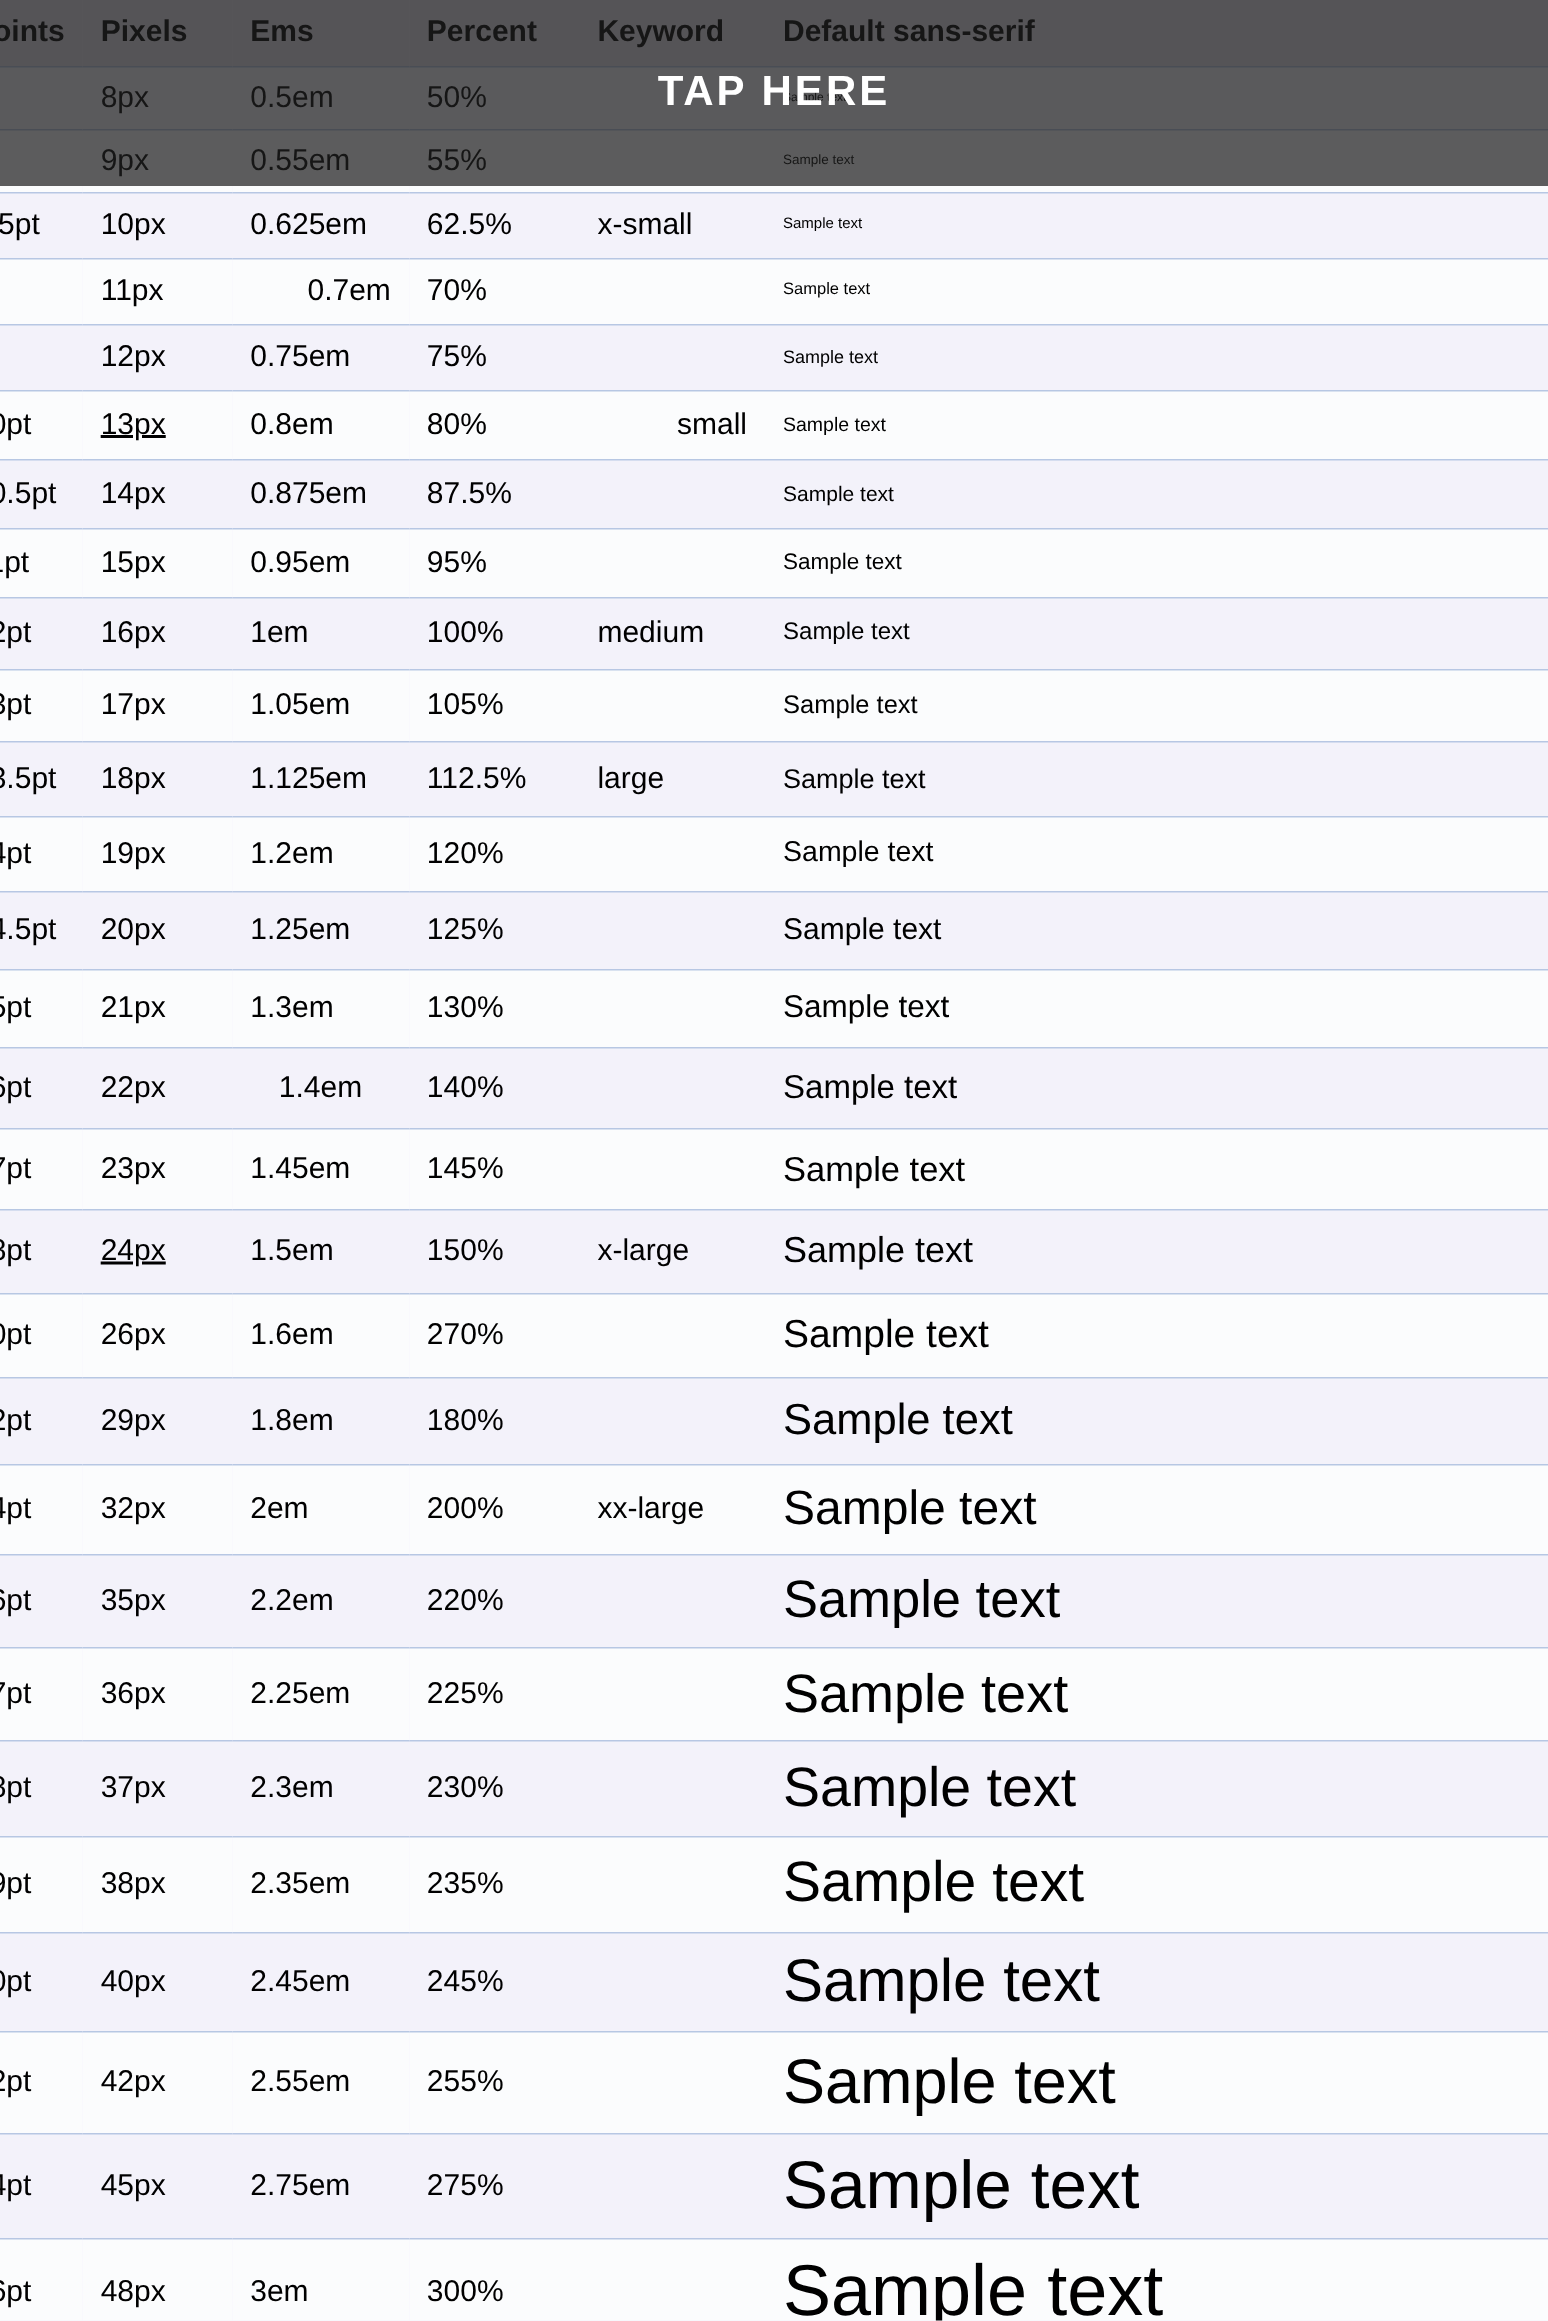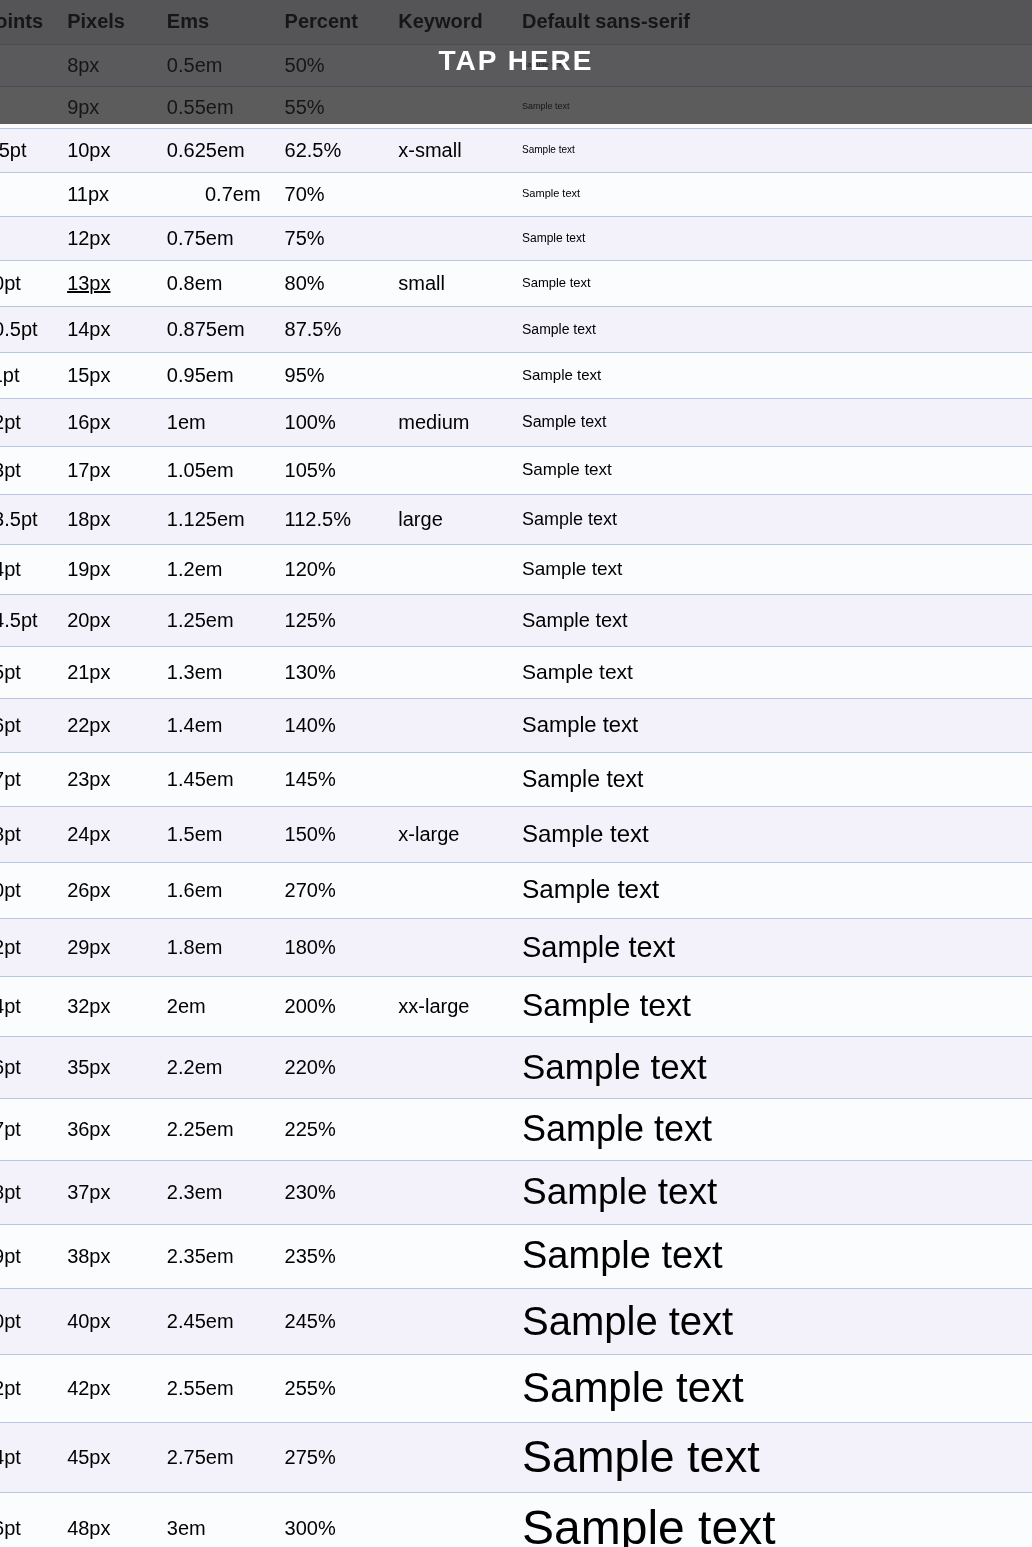--- a/index.html
+++ b/index.html
@@ -153,21 +153,21 @@
           <td style="height: 44px;">0.75em</td>
           <td style="height: 44px;">75%</td>
           <td style="height: 44px;"></td>
           <td class="sample-cell" style="height: 44px; font-size: 12px;">Sample text</td>
         </tr>
         <tr class="alt">
           <td style="height: 46px;">10pt</td>
           <td style="height: 46px; text-decoration: underline;">13px</td>
           <td style="height: 46px;">0.8em</td>
           <td style="height: 46px;">80%</td>
-          <td style="height: 46px;">small</td>
+          <td style="height: 46px; text-align: right;">small</td>
           <td class="sample-cell" style="height: 46px; font-size: 13px;">Sample text</td>
         </tr>
         <tr>
           <td style="height: 46px;">10.5pt</td>
           <td style="height: 46px;">14px</td>
           <td style="height: 46px;">0.875em</td>
           <td style="height: 46px;">87.5%</td>
           <td style="height: 46px;"></td>
           <td class="sample-cell" style="height: 46px; font-size: 14px;">Sample text</td>
         </tr>
@@ -223,36 +223,36 @@
           <td style="height: 52px;">15pt</td>
           <td style="height: 52px;">21px</td>
           <td style="height: 52px;">1.3em</td>
           <td style="height: 52px;">130%</td>
           <td style="height: 52px;"></td>
           <td class="sample-cell" style="height: 52px; font-size: 21px;">Sample text</td>
         </tr>
         <tr>
           <td style="height: 54px;">16pt</td>
           <td style="height: 54px;">22px</td>
-          <td style="height: 54px;">1.4em</td>
+          <td style="height: 54px; text-align: center;">1.4em</td>
           <td style="height: 54px;">140%</td>
           <td style="height: 54px;"></td>
           <td class="sample-cell" style="height: 54px; font-size: 22px;">Sample text</td>
         </tr>
         <tr class="alt">
           <td style="height: 54px;">17pt</td>
           <td style="height: 54px;">23px</td>
           <td style="height: 54px;">1.45em</td>
           <td style="height: 54px;">145%</td>
           <td style="height: 54px;"></td>
           <td class="sample-cell" style="height: 54px; font-size: 23px;">Sample text</td>
         </tr>
         <tr>
           <td style="height: 56px;">18pt</td>
-          <td style="height: 56px;">24px</td>
+          <td style="height: 56px; text-decoration: underline;">24px</td>
           <td style="height: 56px;">1.5em</td>
           <td style="height: 56px;">150%</td>
           <td style="height: 56px;">x-large</td>
           <td class="sample-cell" style="height: 56px; font-size: 24px;">Sample text</td>
         </tr>
         <tr class="alt">
           <td style="height: 56px;">20pt</td>
           <td style="height: 56px;">26px</td>
           <td style="height: 56px;">1.6em</td>
           <td style="height: 56px;">270%</td>

